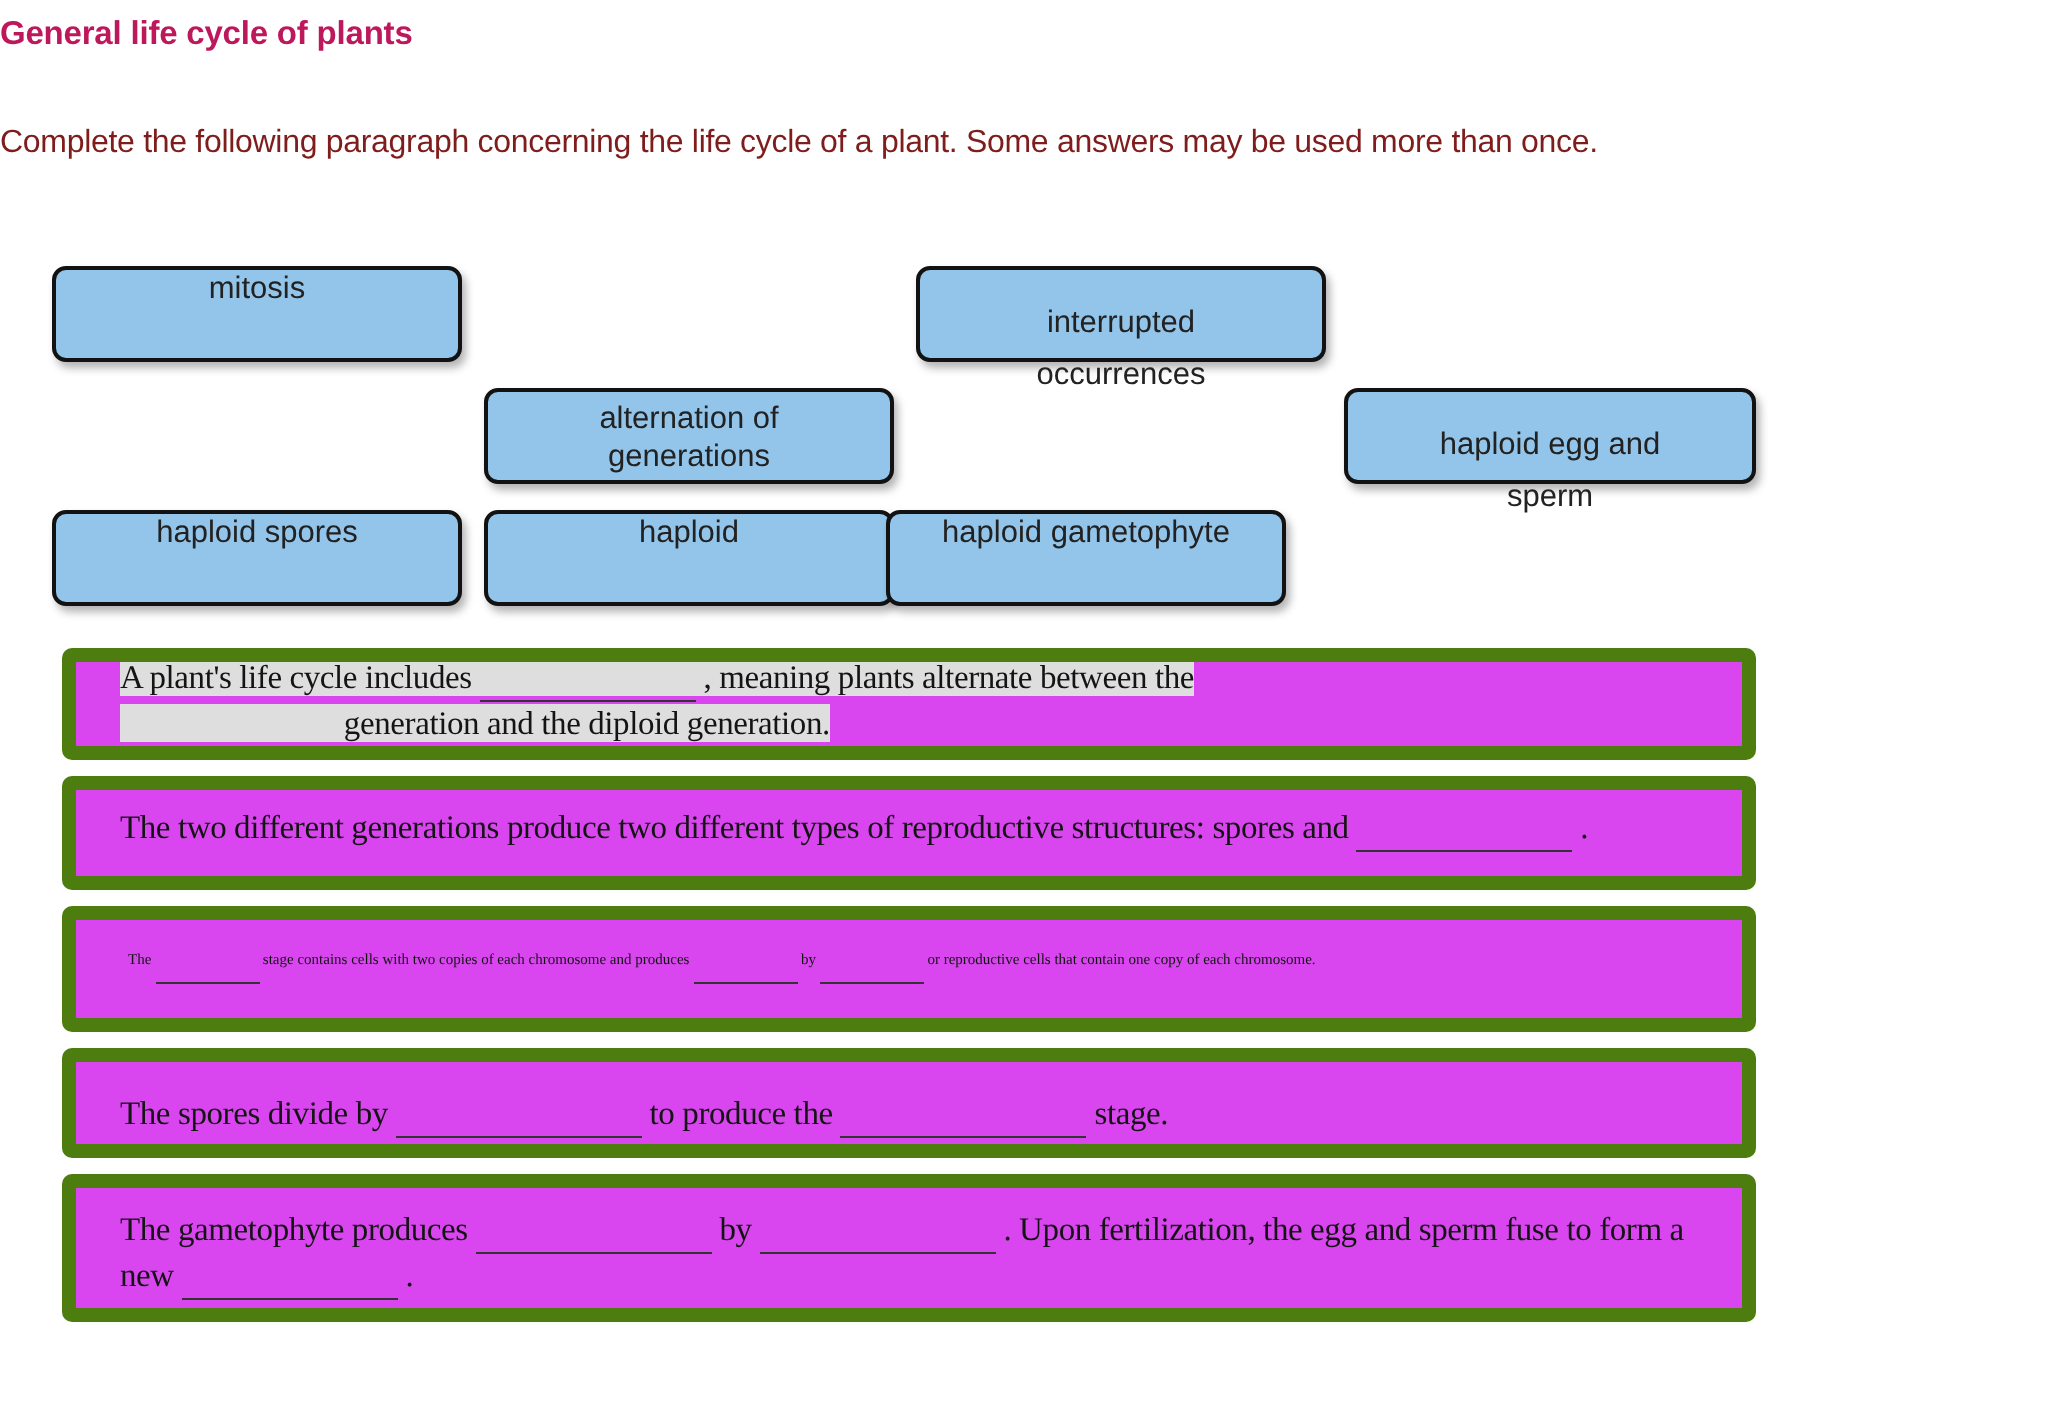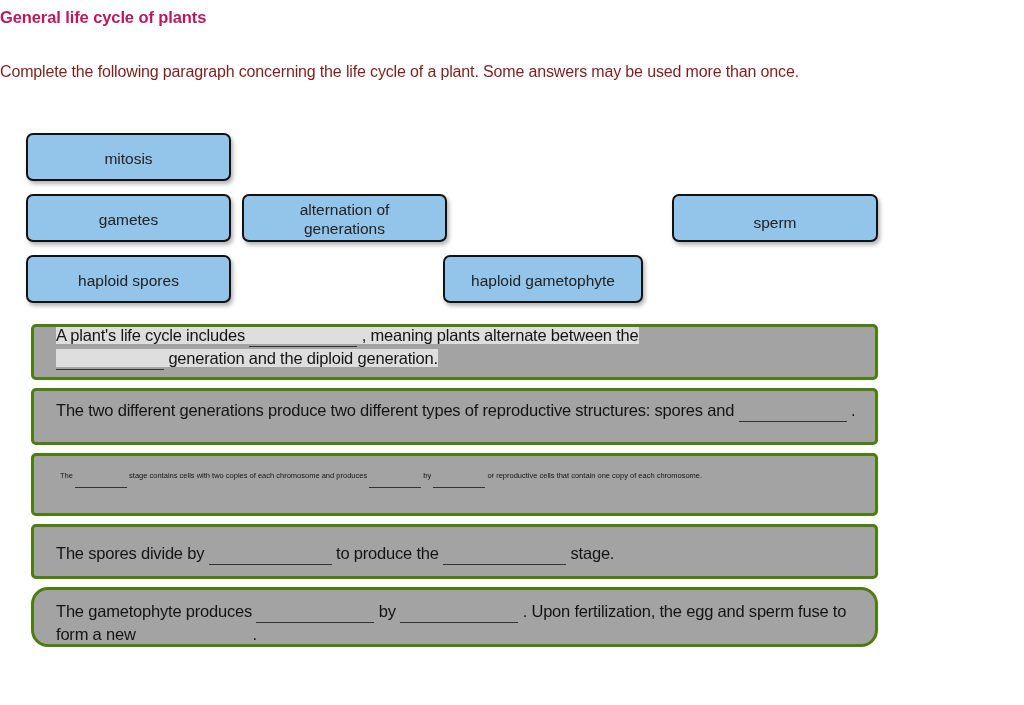--- a/index.html
+++ b/index.html
@@ -52,21 +52,20 @@
     position: absolute;
     box-sizing: border-box;
     background: #93c5ea;
     border: 2px solid #121212;
     border-radius: 7px;
     box-shadow: 2px 3px 4px rgba(0,0,0,0.30);
     font-size: 15.5px;
     color: #222222;
     text-align: center;
     line-height: 19px;
-    padding-top: 14px;
     cursor: move;
     overflow: visible;
   }
   .tile.two-line {
     padding-top: 4px;
     text-align: center;
   }
   
   .tile.overflow-text {
     padding-top: 14px;
@@ -88,26 +87,27 @@
 
   
   .boxes {
     position: absolute;
     left: 31px;
     top: 324px;
     width: 847px;
   }
   .sbox {
     box-sizing: border-box;
-    border: 3px solid #4d7c0f;
+    border: 7px solid #4d7c0f;
     border-radius: 5px;
-    background: #a3a3a3;
+    background: #d946ef;
     margin-bottom: 8px;
     position: relative;
     overflow: hidden;
+    font-family: Liberation Serif, serif;
   }
   .sbox .stext {
     position: absolute;
     left: 22px;
     font-size: 16.5px;
     line-height: 22px;
     color: #141414;
     letter-spacing: -0.2px;
   }
   .blank {
@@ -135,57 +135,62 @@
     line-height: 22px;
     letter-spacing: 0px;
   }
   #sbox-3 .blank { border-bottom-width: 1px; }
 
   
   #sbox-4 { height: 55px; }
   #sbox-4 .stext { top: 15px; width: 800px; }
 
   
-  #sbox-5 { height: 60px; border-radius: 17px; }
+  #sbox-5 { height: 74px; }
   #sbox-5 .stext { top: 10px; width: 800px; }
 </style>
 </head>
 <body>
 
 <div class="page-title">General life cycle of plants</div>
 
 <div class="page-prompt">Complete the following paragraph concerning the life cycle of a plant. Some answers may be used more than once.</div>
 
 <div class="tile-tray">
 
   <div class="tile r1 c1">
     <span class="tile-label">mitosis</span>
   </div>
 
 
-
-
-  <div class="tile r2 c1">
-    <span class="tile-label">gametes</span>
-  </div>
+  <div class="tile r1 c3 overflow-text">
+    <span class="tile-label">interrupted</span>
+    <span class="tile-label">occurrences</span>
+  </div>
+
+
 
   <div class="tile r2 c2 two-line">
     <span class="tile-label">alternation of</span><br>
     <span class="tile-label">generations</span>
   </div>
 
 
   <div class="tile r2 c4 overflow-text">
+    <span class="tile-label">haploid egg and</span>
     <span class="tile-label">sperm</span>
   </div>
 
   <div class="tile r3 c1">
     <span class="tile-label">haploid spores</span>
   </div>
 
+  <div class="tile r3 c2">
+    <span class="tile-label">haploid</span>
+  </div>
 
   <div class="tile r3 c3-narrow">
     <span class="tile-label">haploid gametophyte</span>
   </div>
 
 </div>
 
 <div class="boxes">
 
   <div class="sbox" id="sbox-1">

